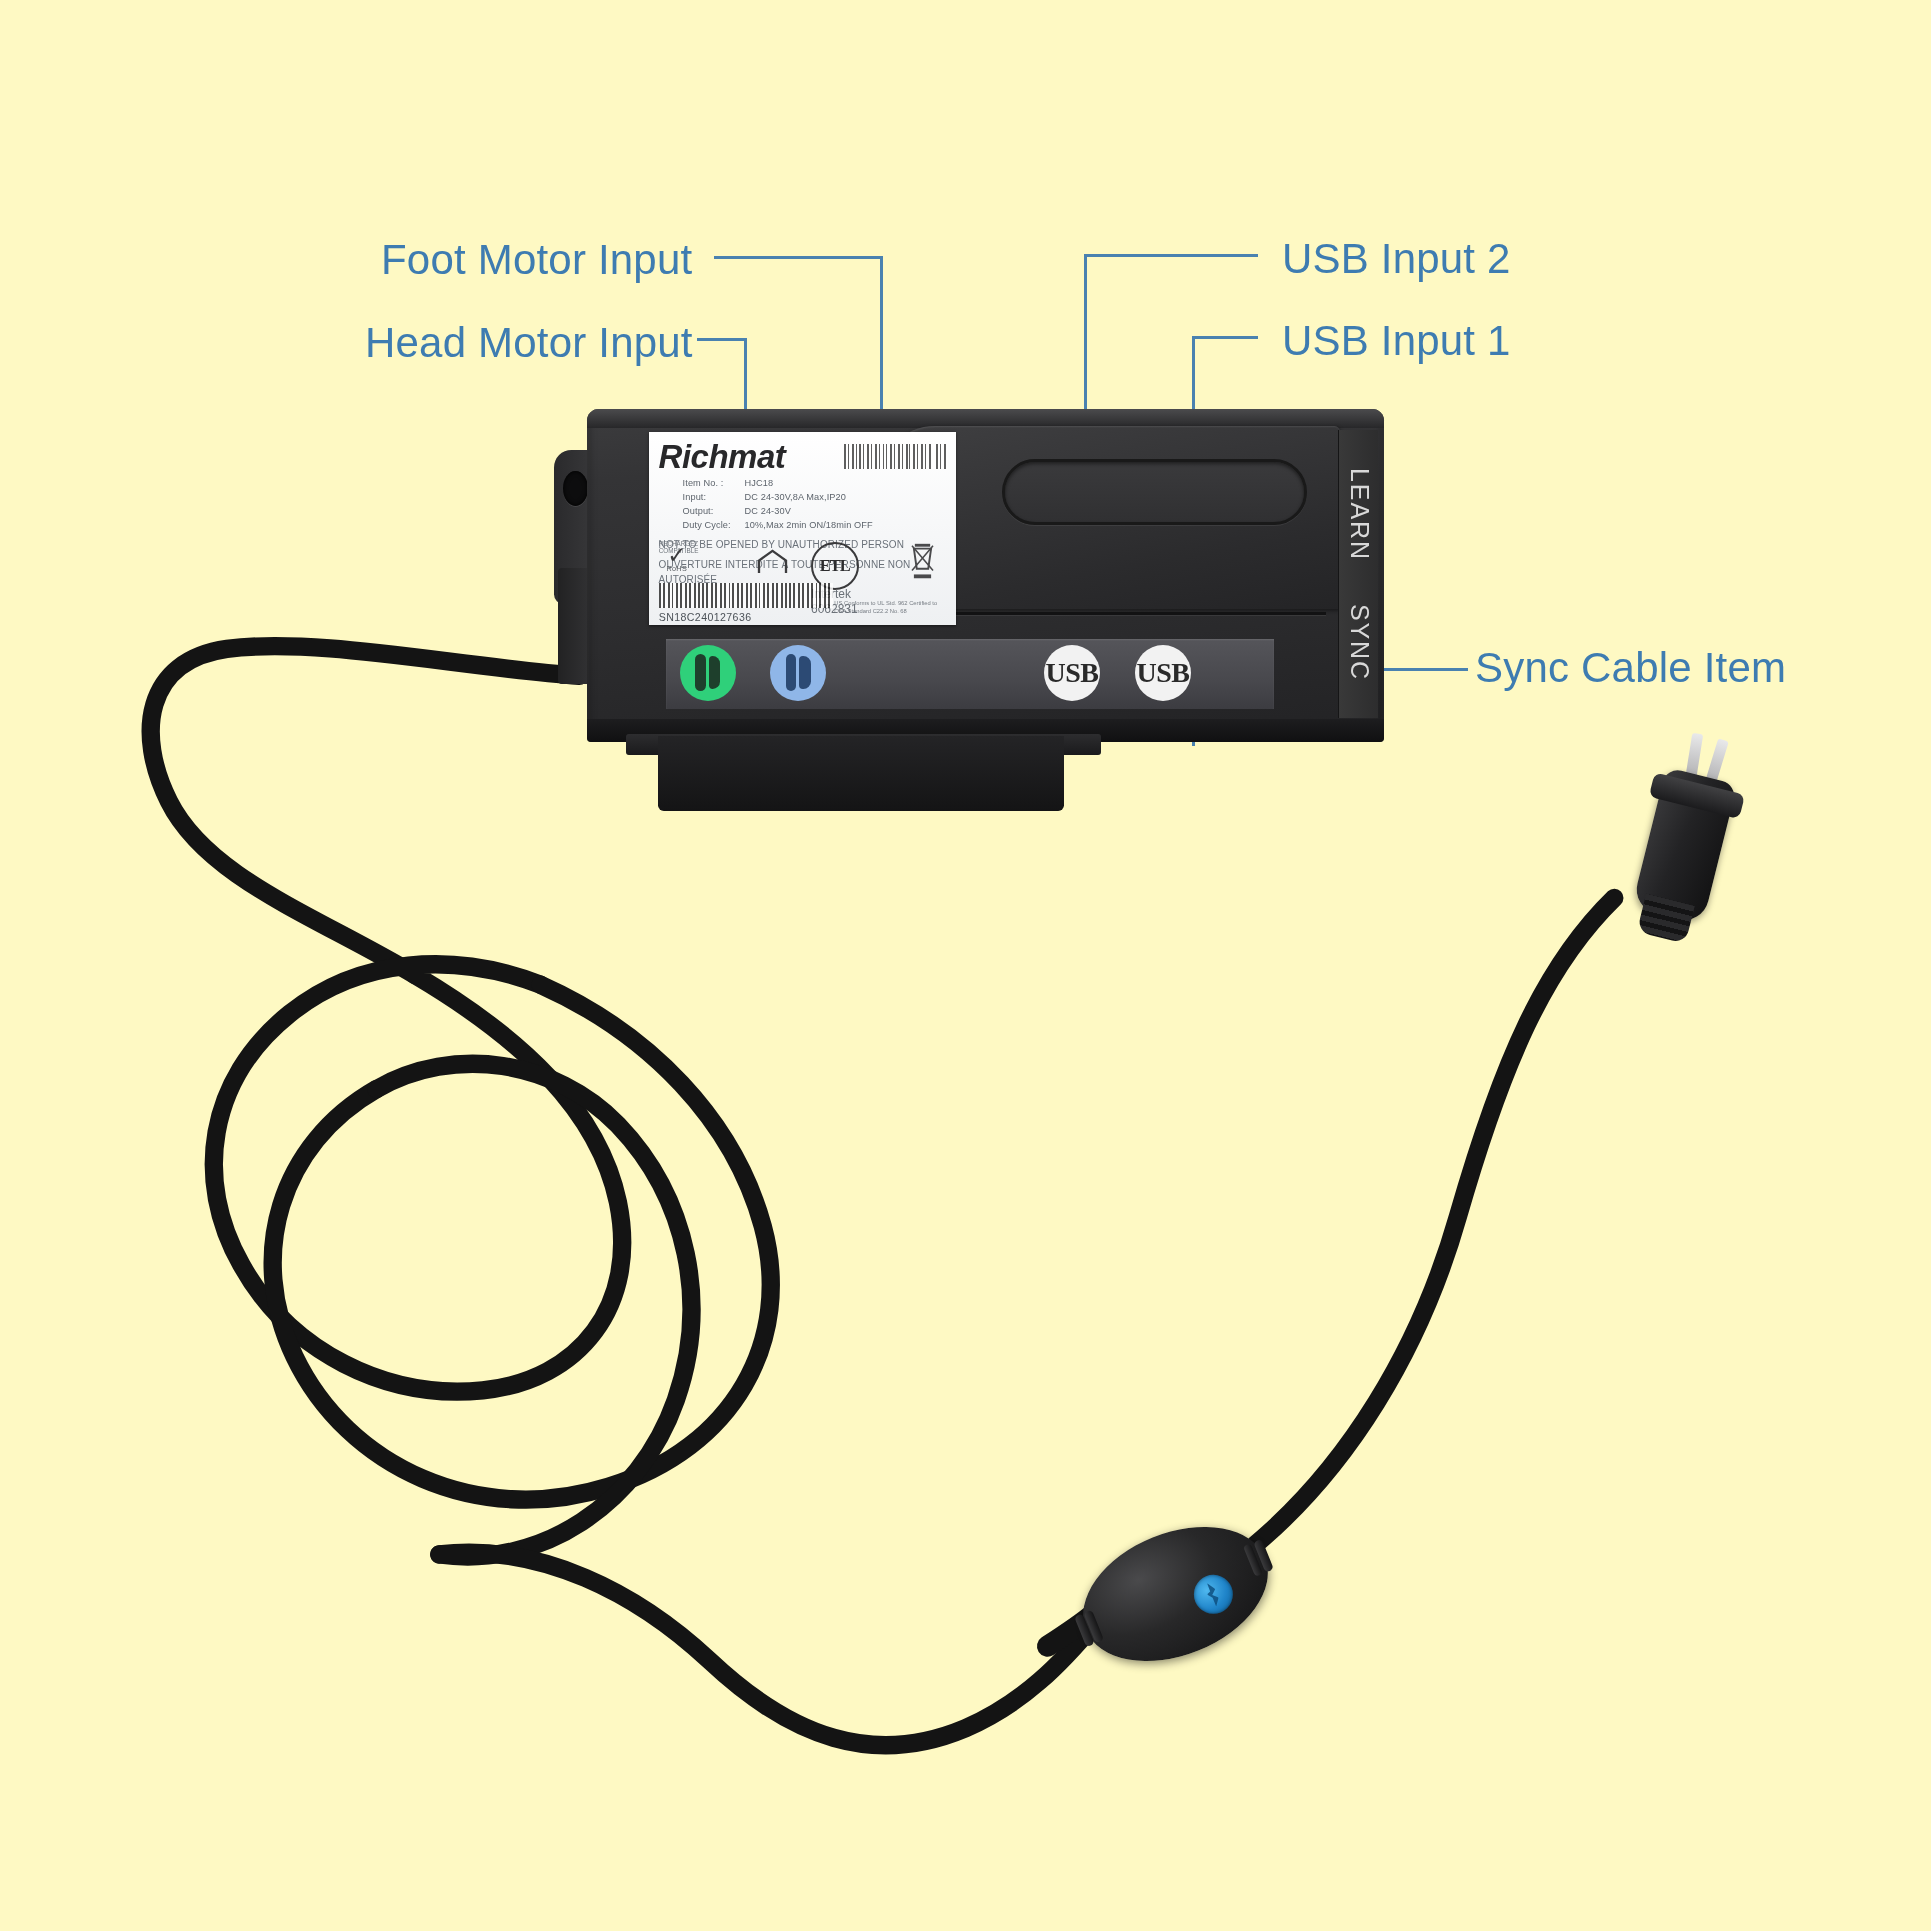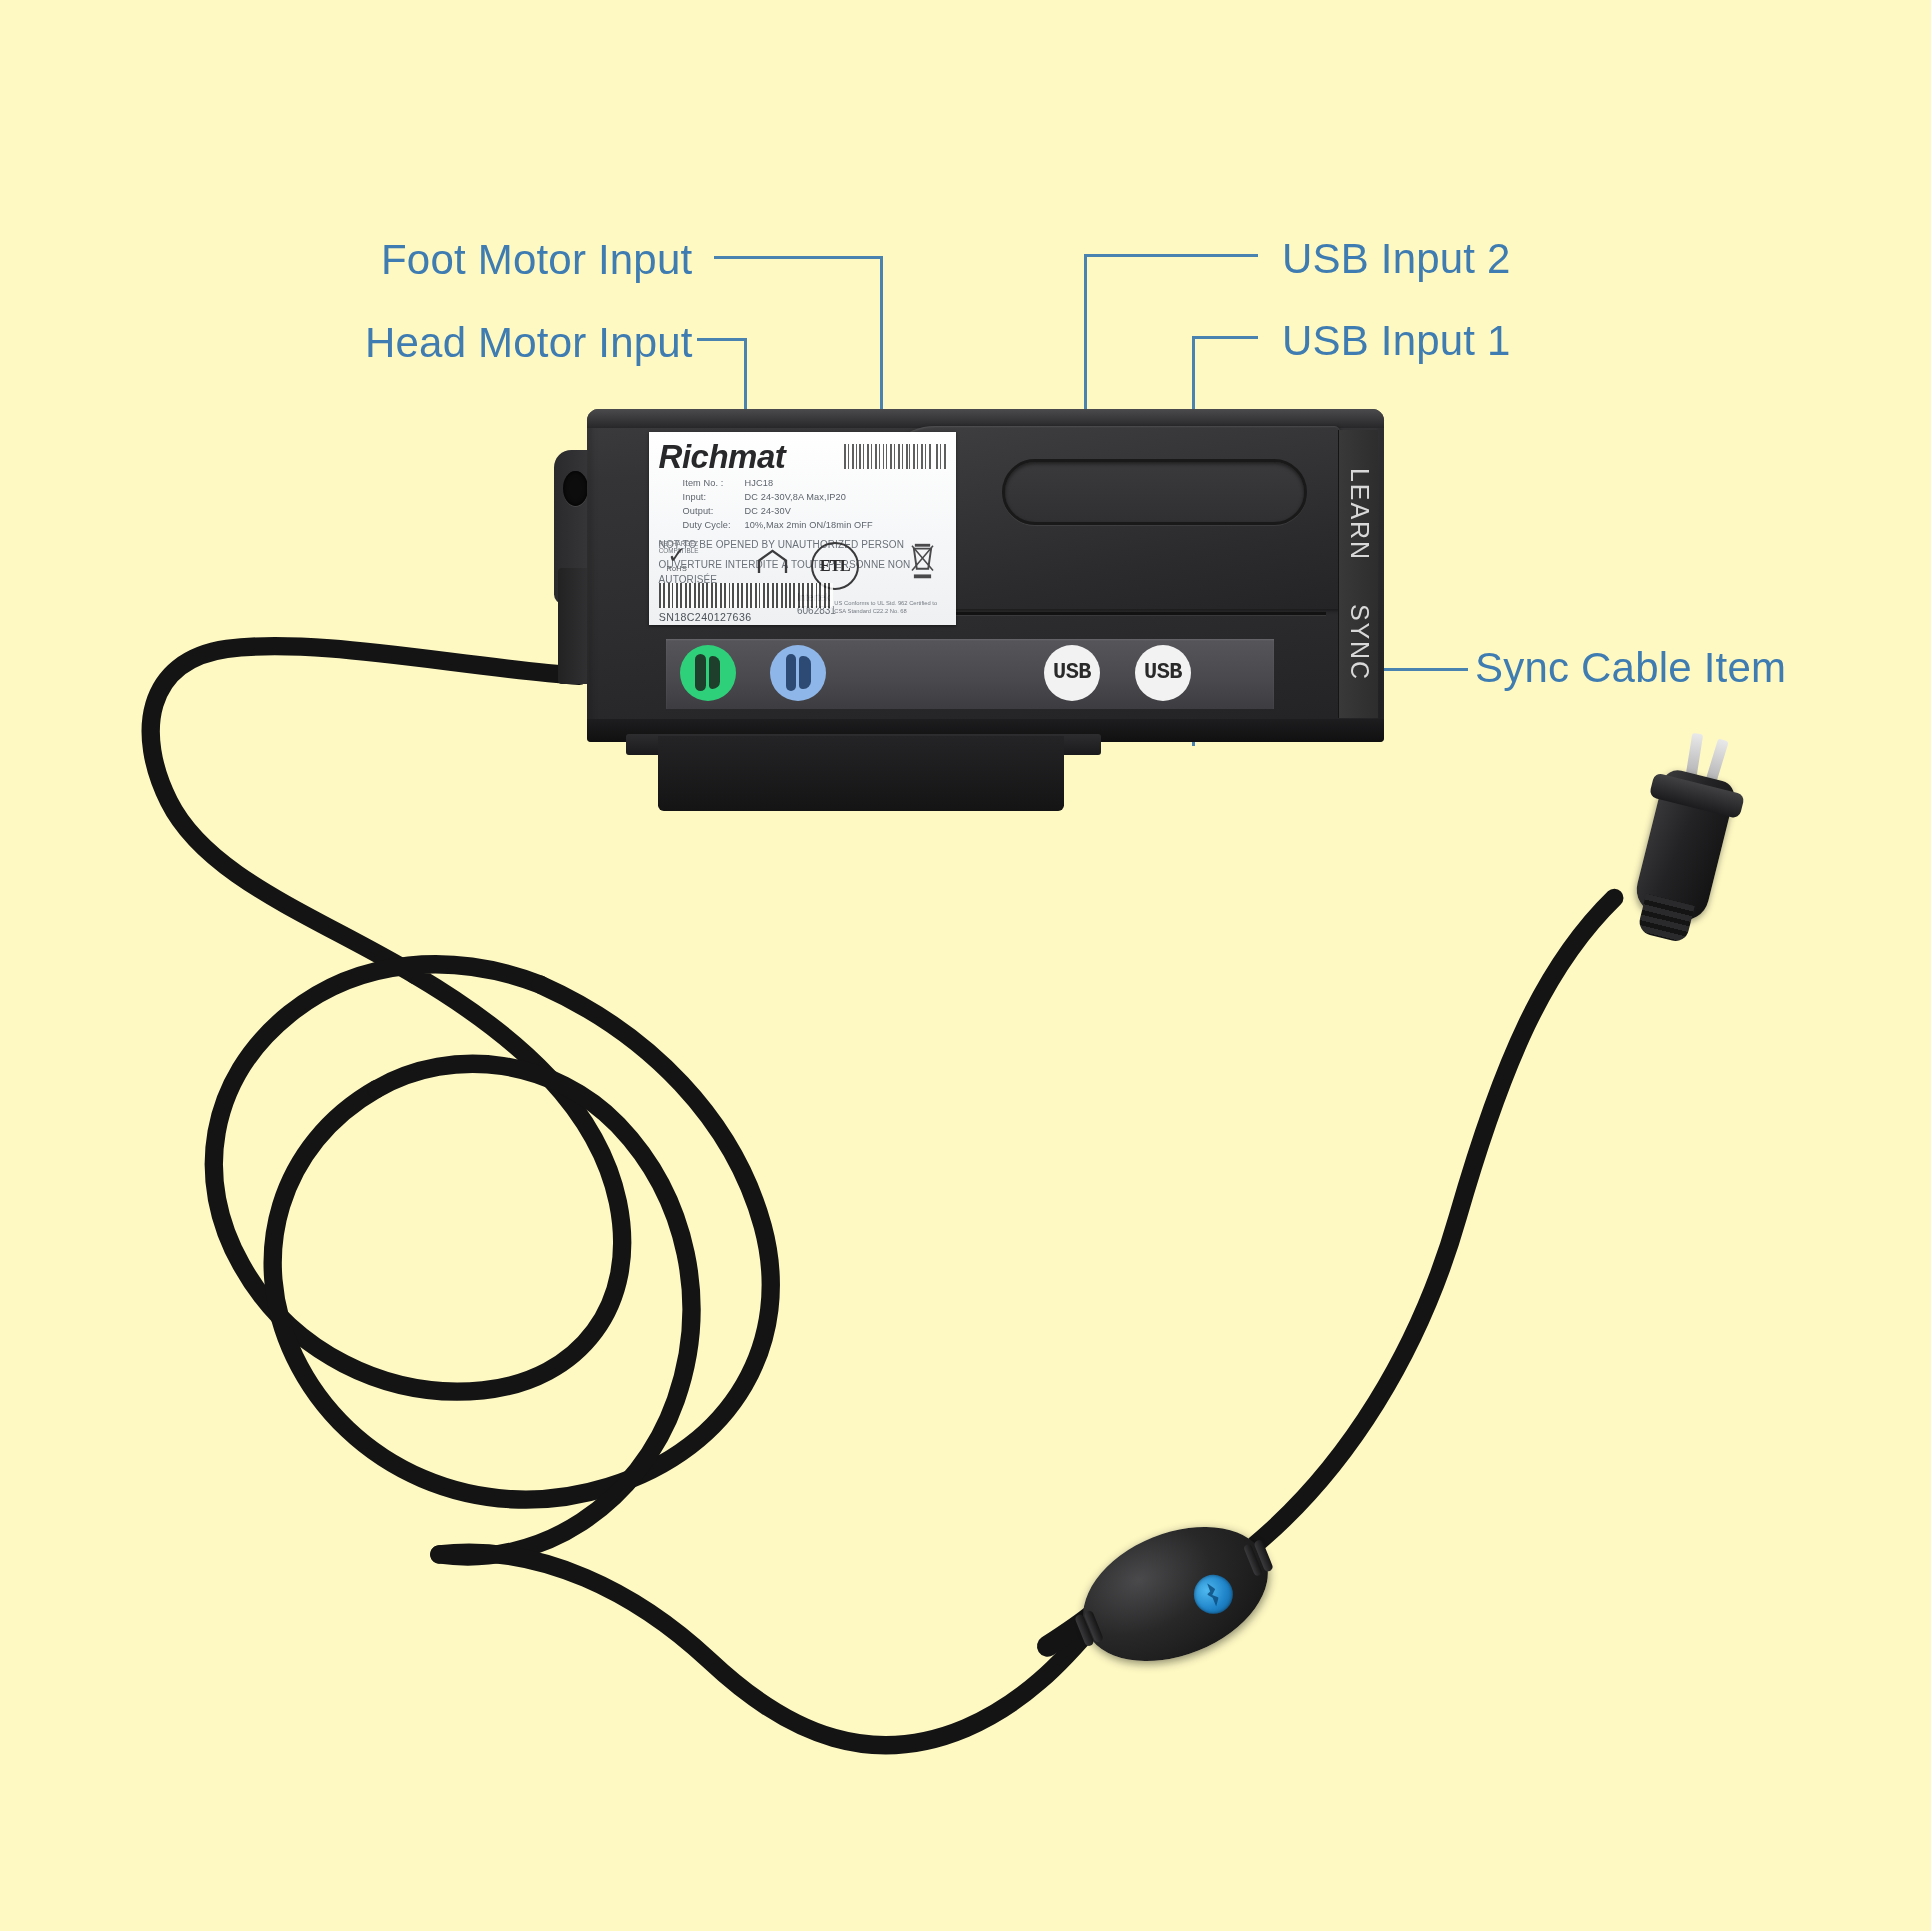--- a/index.html
+++ b/index.html
@@ -111,22 +111,22 @@
     display: flex;
     align-items: center;
     justify-content: center;
   }
   .port.green { left: 13.5px;  background: #2fd07a; }
   .port.blue  { left: 104px; background: #8fb6e8; }
   .port.usb   { background: #f2f2f2; }
   .port.usb1  { left: 378px; }
   .port.usb2  { left: 469px; }
   .port.usb span {
-    font-family: Liberation Mono, monospace;
-    font-size: 22px;
+    font-family: Liberation Serif, serif;
+    font-size: 28px;
     font-weight: 700;
     color: #2a2a2a;
     letter-spacing: -0.5px;
   }
   .plugglyph {
     width: 25px; height: 37px;
     position: relative;
   }
   .plugglyph::before {
     content:"";
@@ -297,22 +297,22 @@
     letter-spacing: 0.4px;
   }
   .etlfine {
     position:absolute;
     right: 7.7px; bottom: 9.7px;
     width: 114px;
     font-size: 5.8px; color:#767c83; line-height:1.3;
   }
   .intertek {
     position:absolute;
-    left: 148px; bottom: 7.7px;
-    font-size: 10px; color:#6a7077; line-height:1.25;margin-top:14px;
+    left: 162px; bottom: 7.7px;
+    font-size: 12px; color:#6a7077; line-height:1.25;margin-top:14px;
   }
 
   
   #cablesvg {
     position: absolute;
     left: 0; top: 0;
     width: 1931px; height: 1931px;
     pointer-events: none;
   }
 

